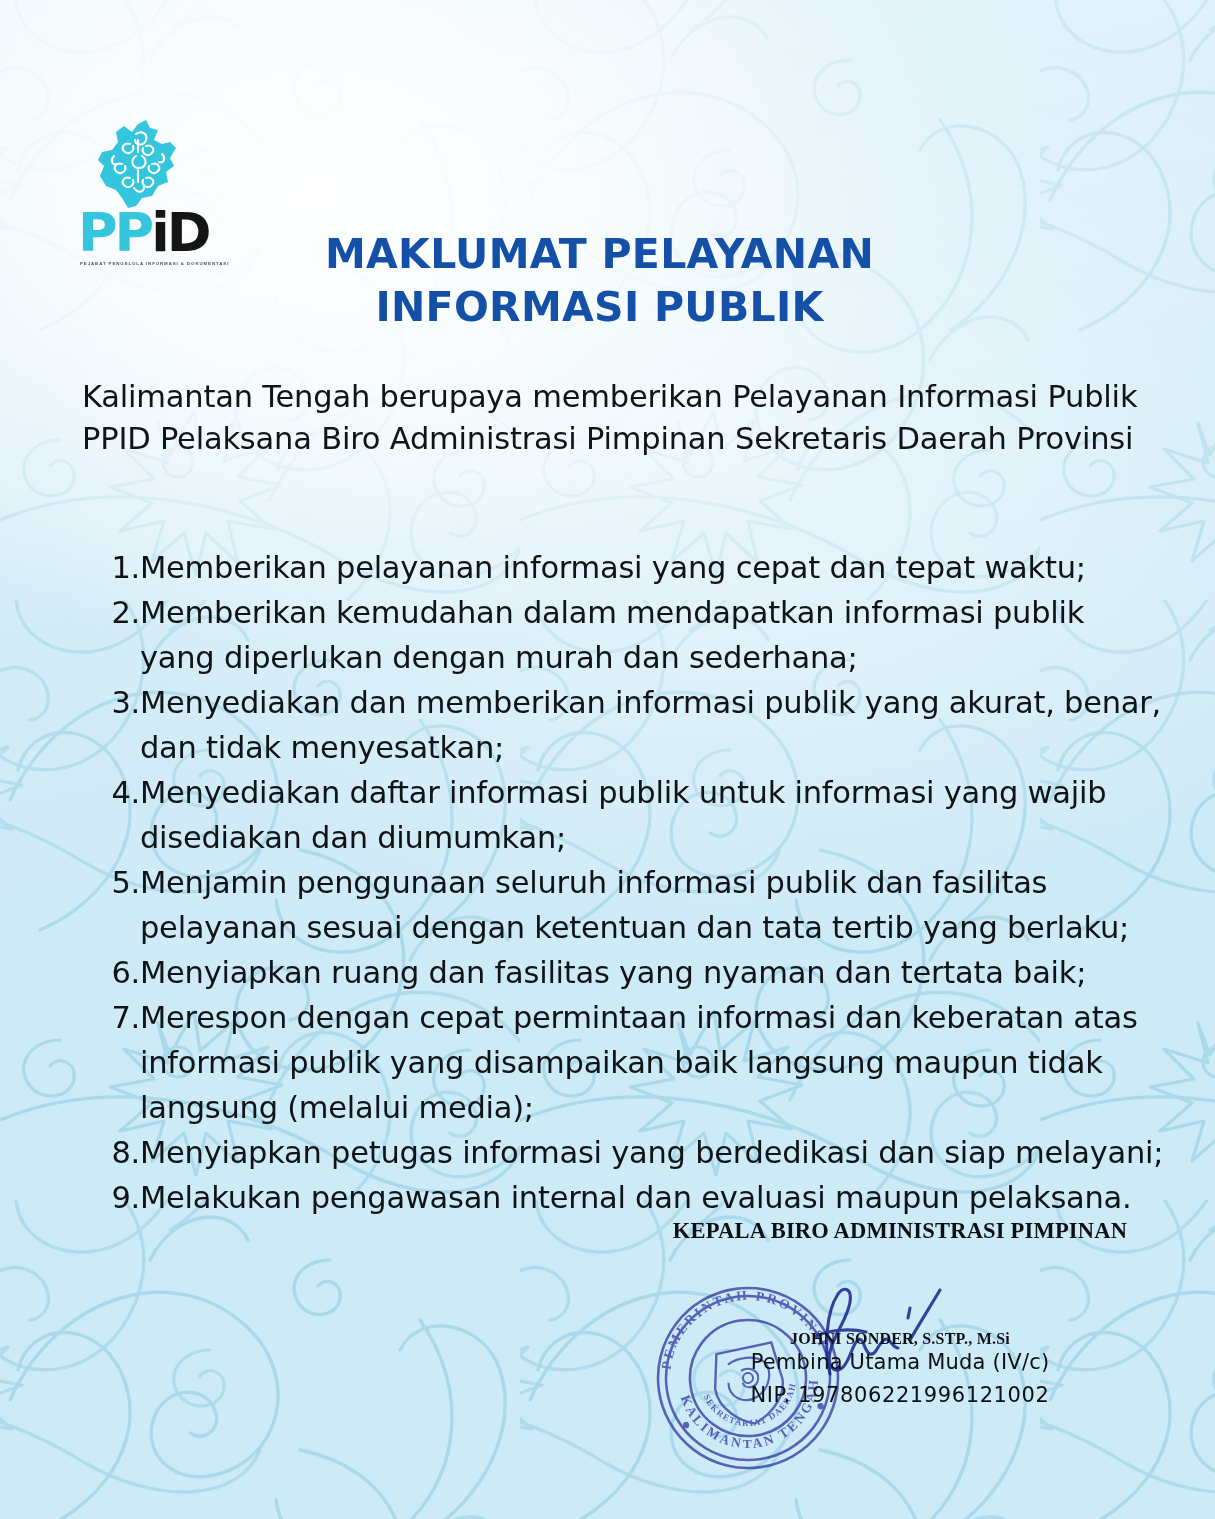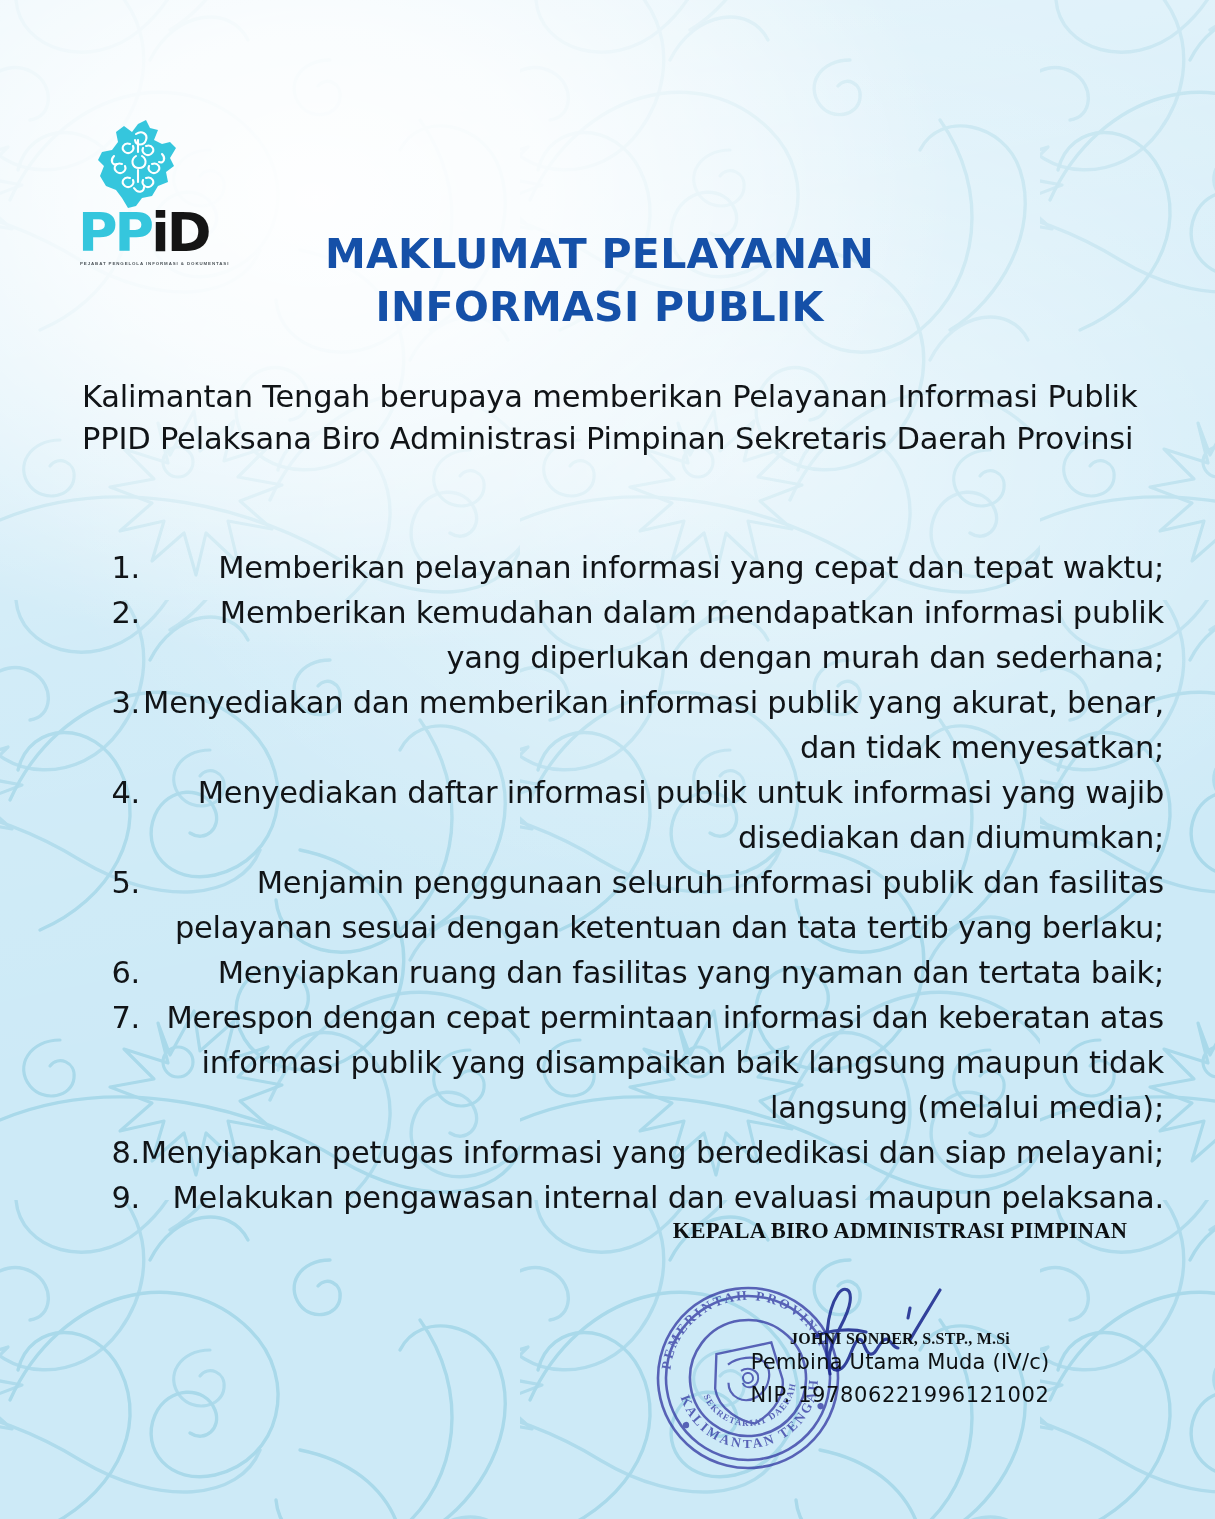--- a/index.html
+++ b/index.html
@@ -92,21 +92,21 @@
   }
   .li{
     display:flex;align-items:flex-start;
     margin-bottom:0px;
   }
   .li .num{
     flex:0 0 36px;
     text-align:right;
     white-space:nowrap;
   }
-  .li .txt{ flex:1 1 auto;text-align:right; }
+  .li .txt{ flex:1 1 auto; }
 
   
   .sign{
     position:absolute;left:640px;top:1218px;width:520px;
     text-align:center;
     font-family:"Liberation Serif", serif;
     color:#0d1012;
   }
   .sign-title{
     font-weight:bold;font-size:22.5px;letter-spacing:0.2px;

